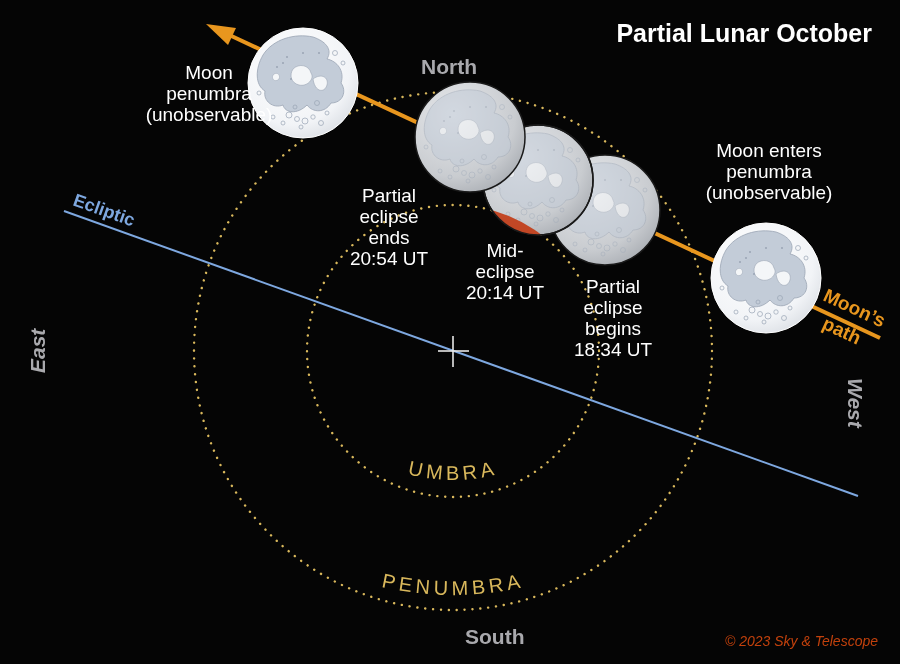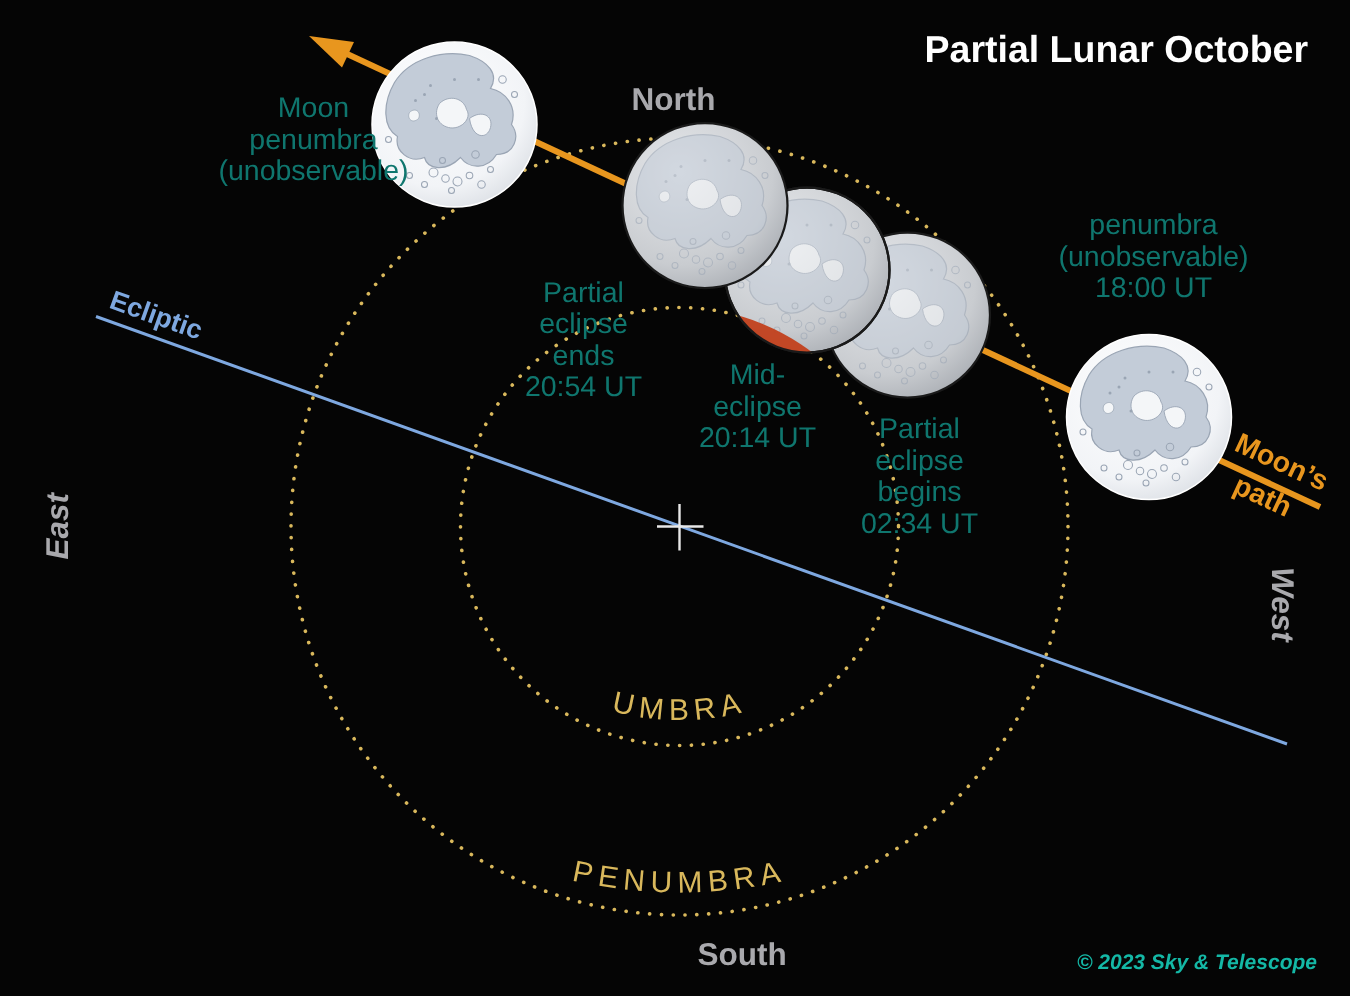--- a/index.html
+++ b/index.html
@@ -1,22 +1,22 @@
 <!DOCTYPE html>
 <html><head>
 <meta charset="utf-8">
 <style>
   html, body { margin: 0; padding: 0; background: #050505; }
   body { width: 900px; height: 664px; overflow: hidden; position: relative; font-family: "Liberation Sans", sans-serif; }
   #stage { position: absolute; left: 0; top: 0; width: 900px; height: 664px; background: #050505; }
   svg { position: absolute; left: 0; top: 0; }
-  .lbl { position: absolute; color: #0f766e; font-family: "Liberation Sans", sans-serif; font-size: 19px; line-height: 21px; text-align: center; white-space: nowrap; }
+  .lbl { position: absolute; color: #ffffff; font-family: "Liberation Sans", sans-serif; font-size: 19px; line-height: 21px; text-align: center; white-space: nowrap; }
   .title { position: absolute; right: 28px; top: 20px; color: #fff; font-weight: bold; font-size: 25px; line-height: 27px; text-align: right; }
   .dir { position: absolute; color: #a9a9ad; font-weight: bold; font-size: 21px; }
-  .copy { position: absolute; right: 22px; top: 633px; color: #14b8a6; font-size: 14px; font-weight: bold; font-style: italic; }
+  .copy { position: absolute; right: 22px; top: 633px; color: #c2410c; font-size: 14px; font-weight: normal; font-style: italic; }
 </style>
 </head>
 <body>
 
 <div id="stage">
 
   <svg width="900" height="664" viewBox="0 0 900 664">
     <defs>
       <radialGradient id="moonShade" cx="0.4" cy="0.35" r="0.75">
         <stop offset="0" stop-color="#ffffff"></stop>
@@ -149,23 +149,23 @@
   <div class="lbl" style="left:450px; top:240px; width:110px;">
     <div>Mid-</div>
     <div>eclipse</div>
     <div>20:14 UT</div>
   </div>
 
   <div class="lbl" style="left:558px; top:276px; width:110px;">
     <div>Partial</div>
     <div>eclipse</div>
     <div>begins</div>
-    <div>02:34 UT</div>
+    <div>18:34 UT</div>
   </div>
 
   <div class="lbl" style="left:694px; top:140px; width:150px;">
+    <div>Moon enters</div>
     <div>penumbra</div>
     <div>(unobservable)</div>
-    <div>18:00 UT</div>
   </div>
 
   <div class="copy">© 2023 Sky &amp; Telescope</div>
 </div>
 
 </body></html>

